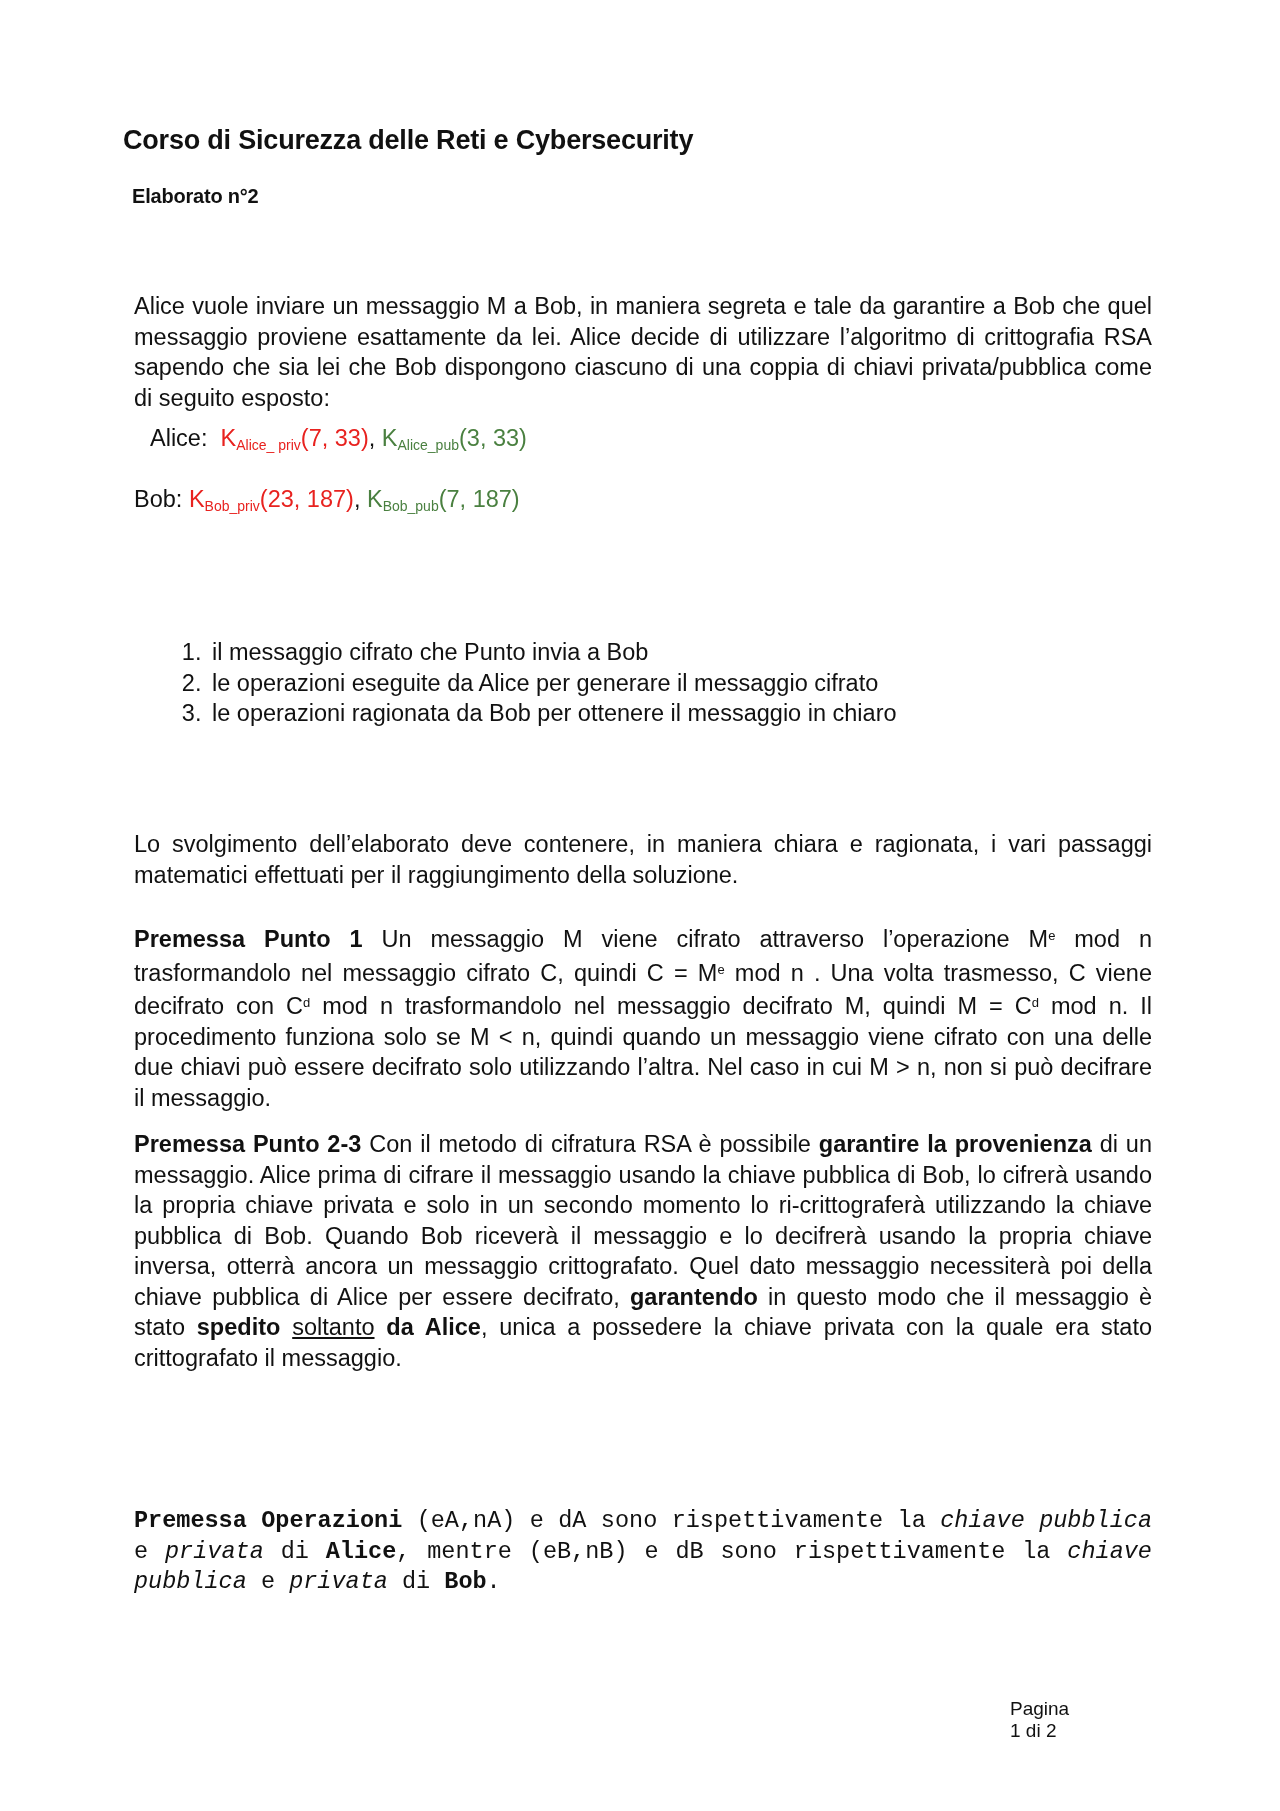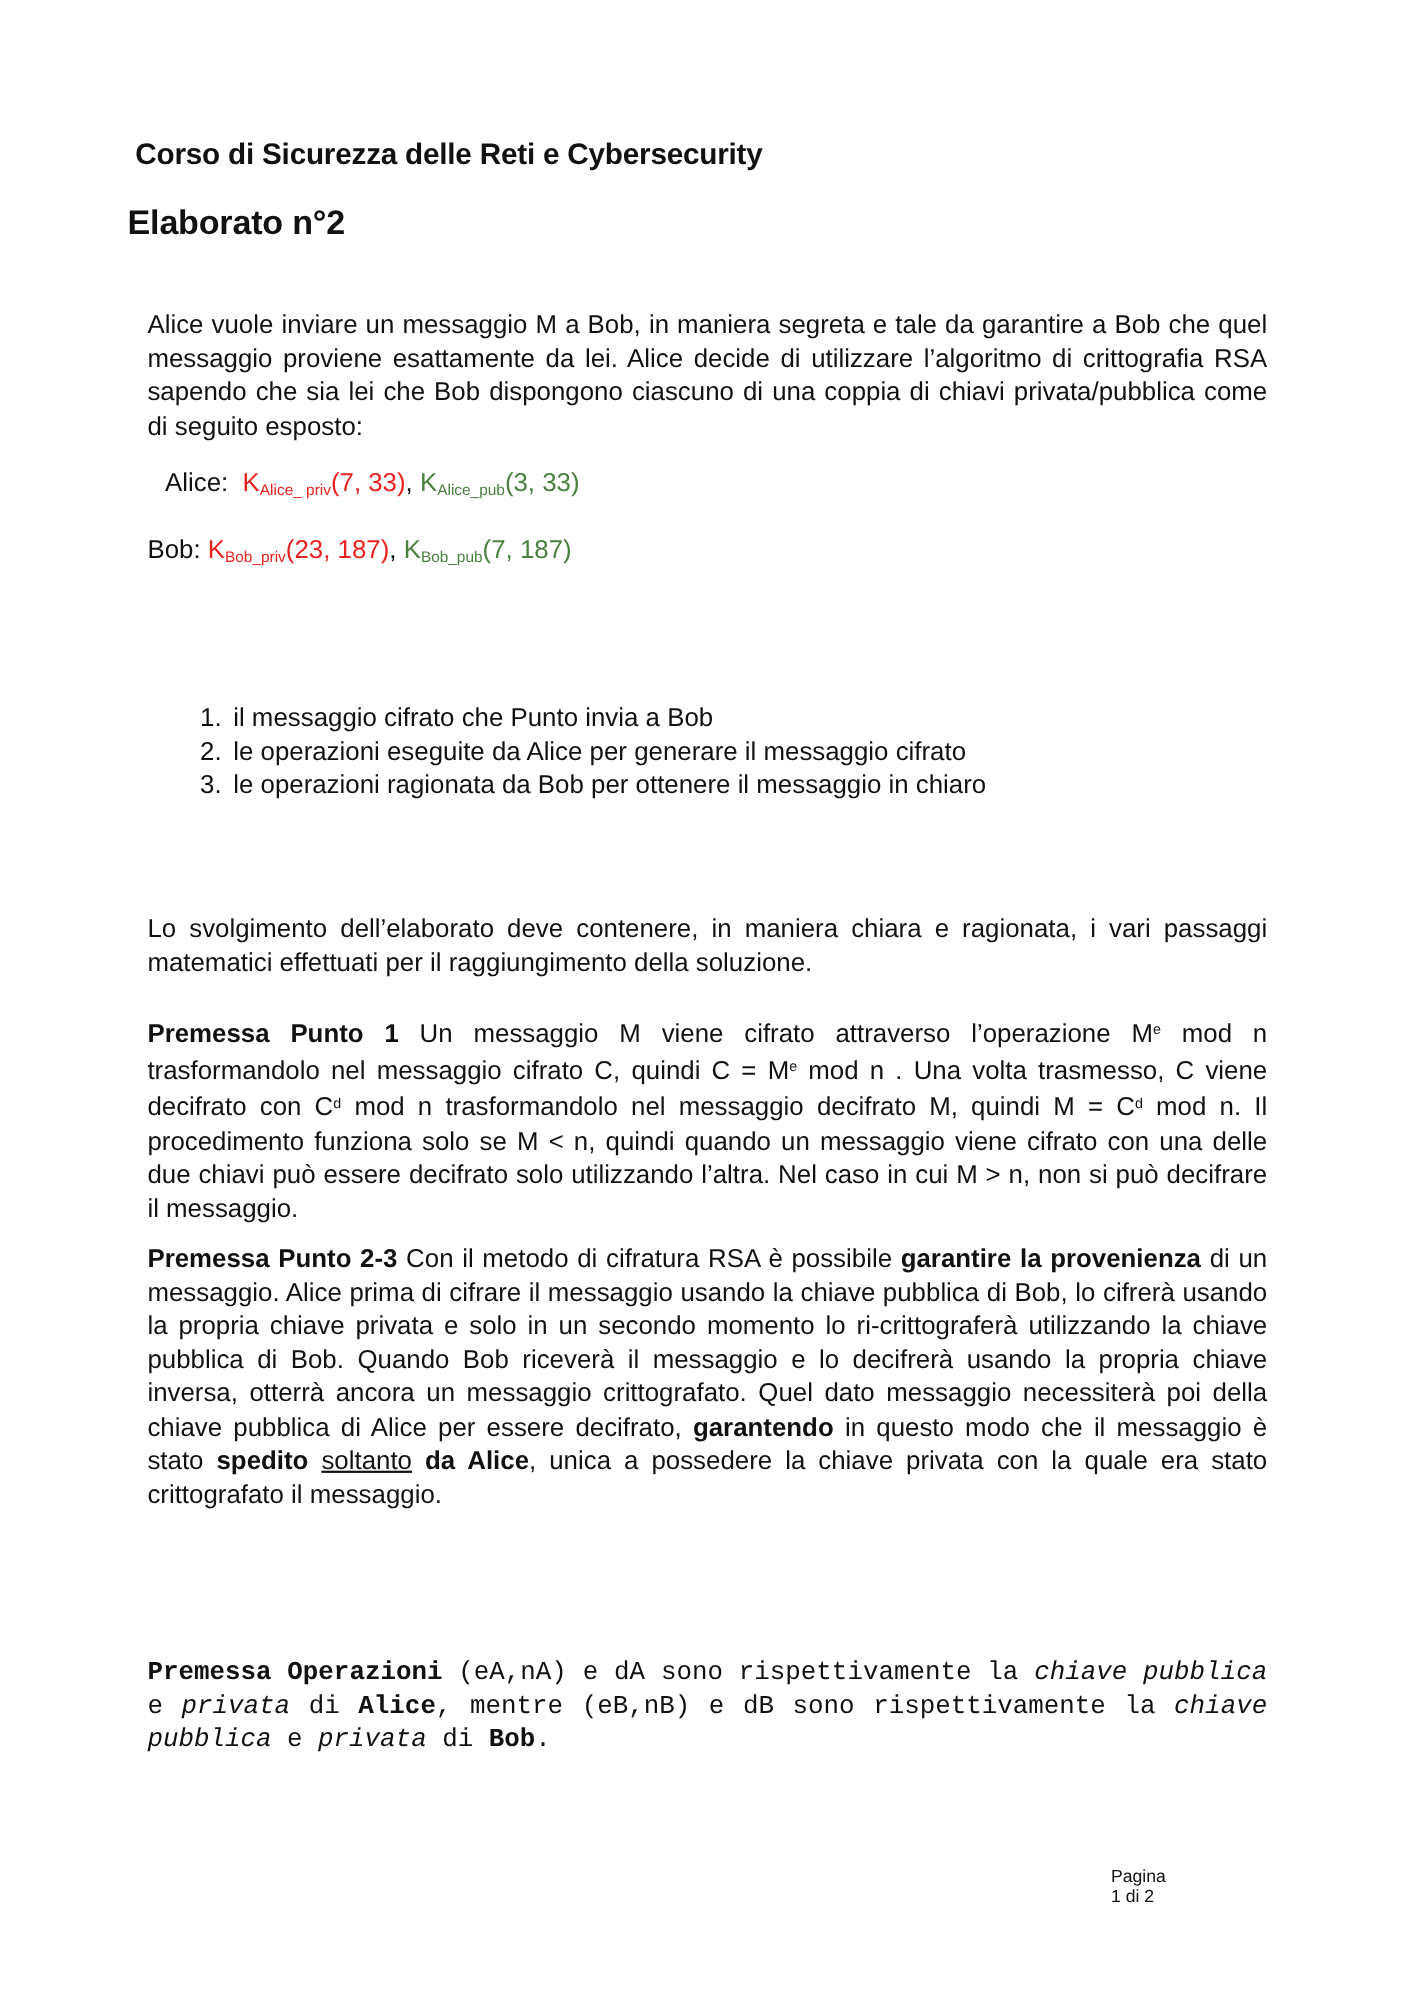--- a/index.html
+++ b/index.html
@@ -1,39 +1,39 @@
 <!DOCTYPE html>
 <html><head>
 <meta charset="utf-8">
 <style>
   html, body { margin:0; padding:0; background:#ffffff; }
   body { width:1280px; height:1811px; position:relative; font-family:"Liberation Sans", sans-serif; color:#111; }
   .page { position:absolute; left:0; top:0; width:1061px; height:1811px; }
   .h1 { position:absolute; left:123px; top:125px; font-size:27px; font-weight:bold; letter-spacing:-0.2px; }
-  .h2 { position:absolute; left:116px; top:185px; font-size:31px; font-weight:bold; letter-spacing:-0.2px; }
+  .h2 { position:absolute; left:132px; top:185px; font-size:20px; font-weight:bold; letter-spacing:-0.2px; }
   .body { position:absolute; left:134px; width:1018px; font-size:23.5px; line-height:30.5px; text-align:justify; }
   .red { color:#e8221f; }
   .green { color:#4a8040; }
   .sub { font-size:14px; vertical-align:-4px; }
   .sup { font-size:13px; vertical-align:7px; }
   ol { margin:0; padding-left:74px; }
   ol li { padding-left:4px; }
-  .footer { position:absolute; left:1010px; top:1698px; font-size:16px; }
+  .footer { position:absolute; left:1010px; top:1698px; font-size:19px; }
   b { font-weight:bold; }
   u { text-decoration:underline; }
 </style>
 </head>
 <body>
 
 <div class="page">
 
   <div class="h1">Corso di Sicurezza delle Reti e Cybersecurity</div>
   <div class="h2">Elaborato n°2</div>
 
-  <div class="body" style="top:280px;">Alice vuole inviare un messaggio M a Bob, in maniera segreta e tale da garantire a Bob che quel messaggio proviene esattamente da lei. Alice decide di utilizzare l’algoritmo di crittografia RSA sapendo che sia lei che Bob dispongono ciascuno di una coppia di chiavi privata/pubblica come di seguito esposto:</div>
+  <div class="body" style="top:291px;">Alice vuole inviare un messaggio M a Bob, in maniera segreta e tale da garantire a Bob che quel messaggio proviene esattamente da lei. Alice decide di utilizzare l’algoritmo di crittografia RSA sapendo che sia lei che Bob dispongono ciascuno di una coppia di chiavi privata/pubblica come di seguito esposto:</div>
 
   <div class="body" style="top:423px;margin-left:16px;">
     <span>Alice:</span>&nbsp;
     <span class="red"><span>K</span><span class="sub">Alice_ priv</span><span>(7, 33)</span></span><span>,</span>
     <span class="green"><span>K</span><span class="sub">Alice_pub</span><span>(3, 33)</span></span>
   </div>
 
   <div class="body" style="top:484px;">
     <span>Bob:</span>
     <span class="red"><span>K</span><span class="sub">Bob_priv</span><span>(23, 187)</span></span><span>,</span>

